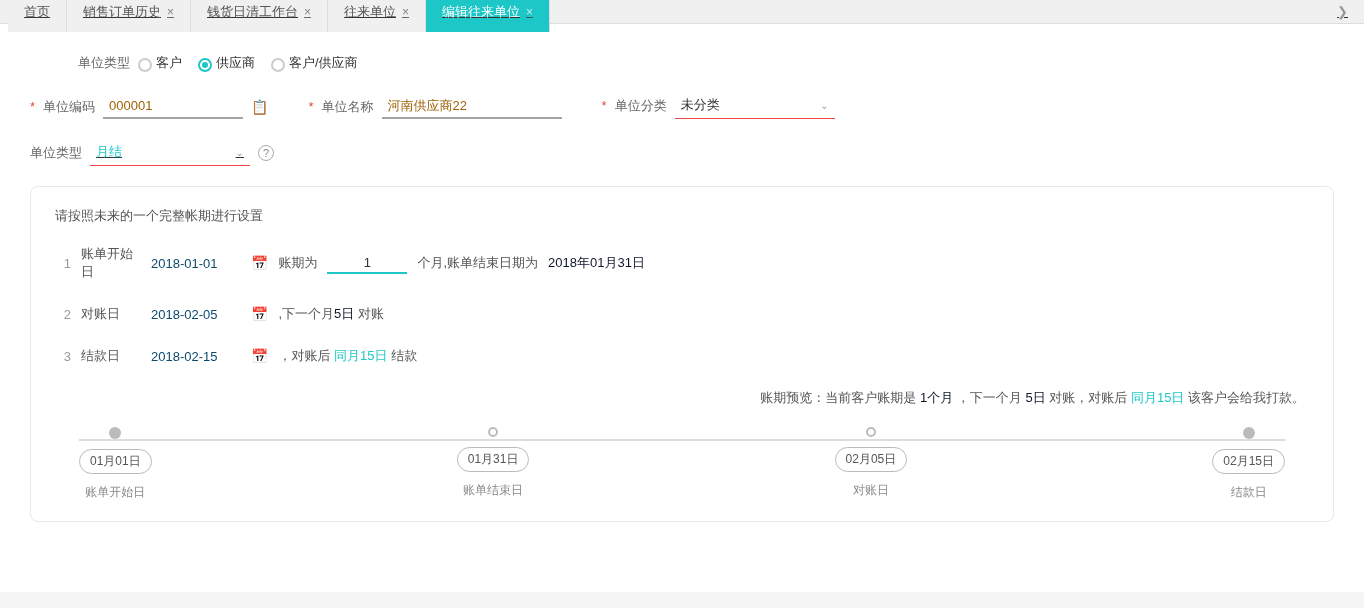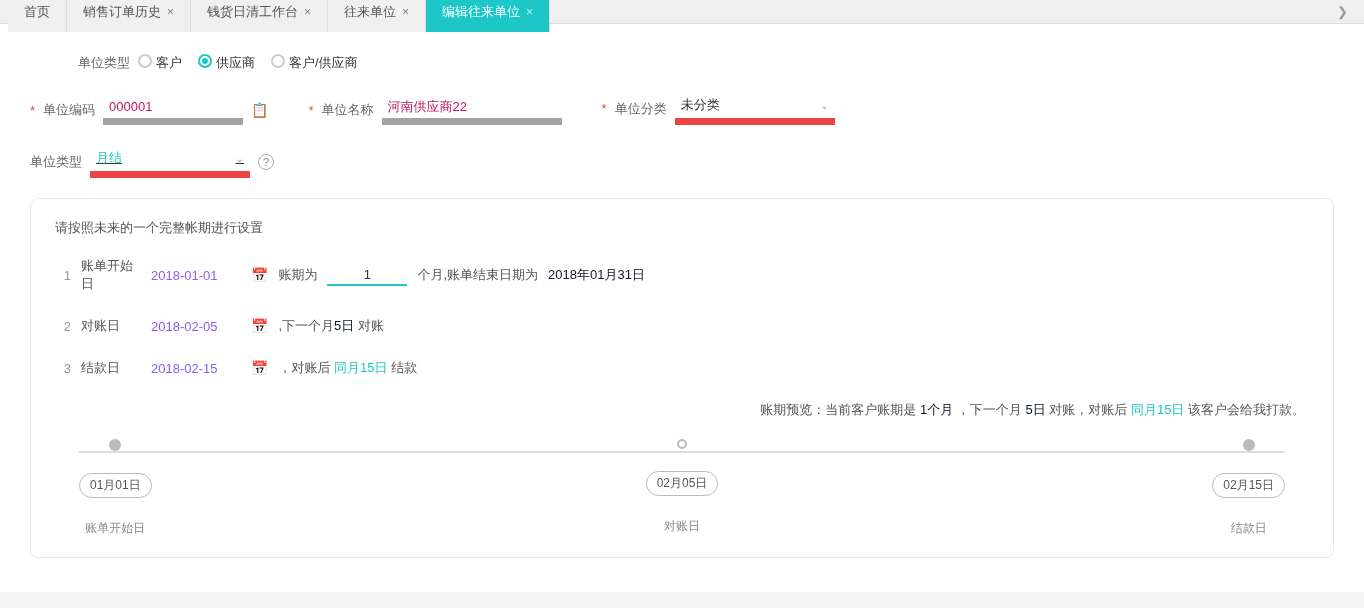--- a/index.html
+++ b/index.html
@@ -1,21 +1,21 @@
 <!DOCTYPE html>
 <html><head>
   <meta charset="utf-8">
   <style>
     * { box-sizing: border-box; margin: 0; padding: 0; }
     body { font-family: 'Microsoft YaHei', Arial, sans-serif; font-size: 13px; color: #333; background: #f5f5f5; }
 
     
     .tabs-bar {
       display: flex; align-items: center; background: #f0f0f0; border-bottom: 1px solid #ddd;
-      height: 24px; padding: 0 8px;
+      height: 24px; padding: 0 8px; text-decoration: underline;
     }
     .tab {
       display: flex; align-items: center; padding: 0 16px; height: 40px; cursor: pointer;
       font-size: 13px; color: #555; border-right: 1px solid #ddd; gap: 6px;
       background: #f0f0f0;
     }
     .tab.active {
       background: #1EC7C7; color: #fff; text-align: right;
     }
     .tab .close-btn {
@@ -33,58 +33,58 @@
     }
 
     
     .form-row {
       display: flex; align-items: center; margin-bottom: 20px; gap: 8px;
     }
     .form-label { color: #666; font-size: 13px; white-space: nowrap; }
 
     
     .radio-group { display: flex; align-items: center; gap: 16px; }
-    .radio-item { display: flex; align-items: flex-start; gap: 4px; cursor: pointer; }
+    .radio-item { display: flex; align-items: flex-end; gap: 4px; cursor: pointer; }
     .radio-circle {
       width: 14px; height: 14px; border-radius: 50%; border: 2px solid #ccc;
       display: flex; align-items: center; justify-content: center;
     }
     .radio-circle.checked { border-color: #1EC7C7; }
     .radio-dot { width: 6px; height: 6px; border-radius: 50%; background: #1EC7C7; }
 
     
     .field-input {
-      border: none; border-bottom: 7px solid #a3a3a3; padding: 4px 6px; font-size: 13px;
-      color: #be185d; outline: none; background: transparent; min-width: 120px;
+      border: none; border-bottom: 2px solid #a3a3a3; padding: 4px 6px; font-size: 13px;
+      color: #a16207; outline: none; background: transparent; min-width: 120px;
     }
 
     
     .dropdown-field {
-      display: flex; align-items: center; gap: 20px; border-bottom: 7px solid #ef4444;
+      display: flex; align-items: center; gap: 20px; border-bottom: 1px solid #ef4444;
       padding: 4px 6px; cursor: pointer; min-width: 120px;
     }
     .dropdown-value { color: #1EC7C7; font-size: 13px; }
     .chevron-icon { color: #999; font-size: 10px; }
 
     
     .cal-icon { color: #1EC7C7; cursor: pointer; font-size: 14px; }
 
     
     .section-box {
       border: 1px solid #e8e8e8; border-radius: 8px; padding: 20px 24px; margin-top: 10px;
     }
     .section-title { font-size: 13px; color: #555; margin-bottom: 20px; }
 
     
     .data-row {
       display: flex; align-items: center; margin-bottom: 24px; gap: 10px;
     }
     .row-num { color: #999; width: 16px; text-align: right; flex-shrink: 0; }
     .row-label { color: #555; width: 60px; flex-shrink: 0; }
-    .date-value { color: #8b5cf6; font-size: 13px; width: 90px; }
+    .date-value { color: #0c4a6e; font-size: 13px; width: 90px; }
     .row-text { color: #555; font-size: 13px; }
     .highlight-orange { color: #0f172a; }
     .highlight-teal { color: #1EC7C7; }
 
     
     .period-input {
       border: none; border-bottom: 2px solid #1EC7C7; padding: 2px 6px;
       font-size: 13px; outline: none; width: 80px; text-align: center; color: #333;
     }
 
@@ -95,21 +95,21 @@
     
     .timeline-container { position: relative; margin: 20px 0 0; padding: 0 20px; }
     .timeline-line {
       position: absolute; top: 12px; left: 20px; right: 20px;
       height: 2px; background: #ddd;
     }
     .timeline-points {
       display: flex; justify-content: space-between; align-items: flex-start;
       position: relative;
     }
-    .timeline-point { display: flex; flex-direction: column; align-items: center; gap: 22px; }
+    .timeline-point { display: flex; flex-direction: column; align-items: center; gap: 10px; }
     .point-dot {
       width: 10px; height: 10px; border-radius: 50%; background: #fff;
       border: 2px solid #bbb; z-index: 1;
     }
     .point-circle-start, .point-circle-end {
       width: 12px; height: 12px; border-radius: 50%; background: #bbb; z-index: 1;
     }
     .point-badge {
       background: #fff; border: 1px solid #bbb; border-radius: 20px;
       padding: 3px 10px; font-size: 12px; color: #555; white-space: nowrap;
@@ -249,20 +249,25 @@
       <div class="timeline-container">
         <div class="timeline-line"></div>
         <div class="timeline-points">
 
           <div class="timeline-point">
             <div class="point-circle-start"></div>
             <div class="point-badge">01月01日</div>
             <div class="point-label">账单开始日</div>
           </div>
 
+          <div class="timeline-point">
+            <div class="point-dot"></div>
+            <div class="point-badge">01月31日</div>
+            <div class="point-label">账单结束日</div>
+          </div>
 
           <div class="timeline-point">
             <div class="point-dot"></div>
             <div class="point-badge">02月05日</div>
             <div class="point-label">对账日</div>
           </div>
 
           <div class="timeline-point">
             <div class="point-circle-end"></div>
             <div class="point-badge">02月15日</div>

